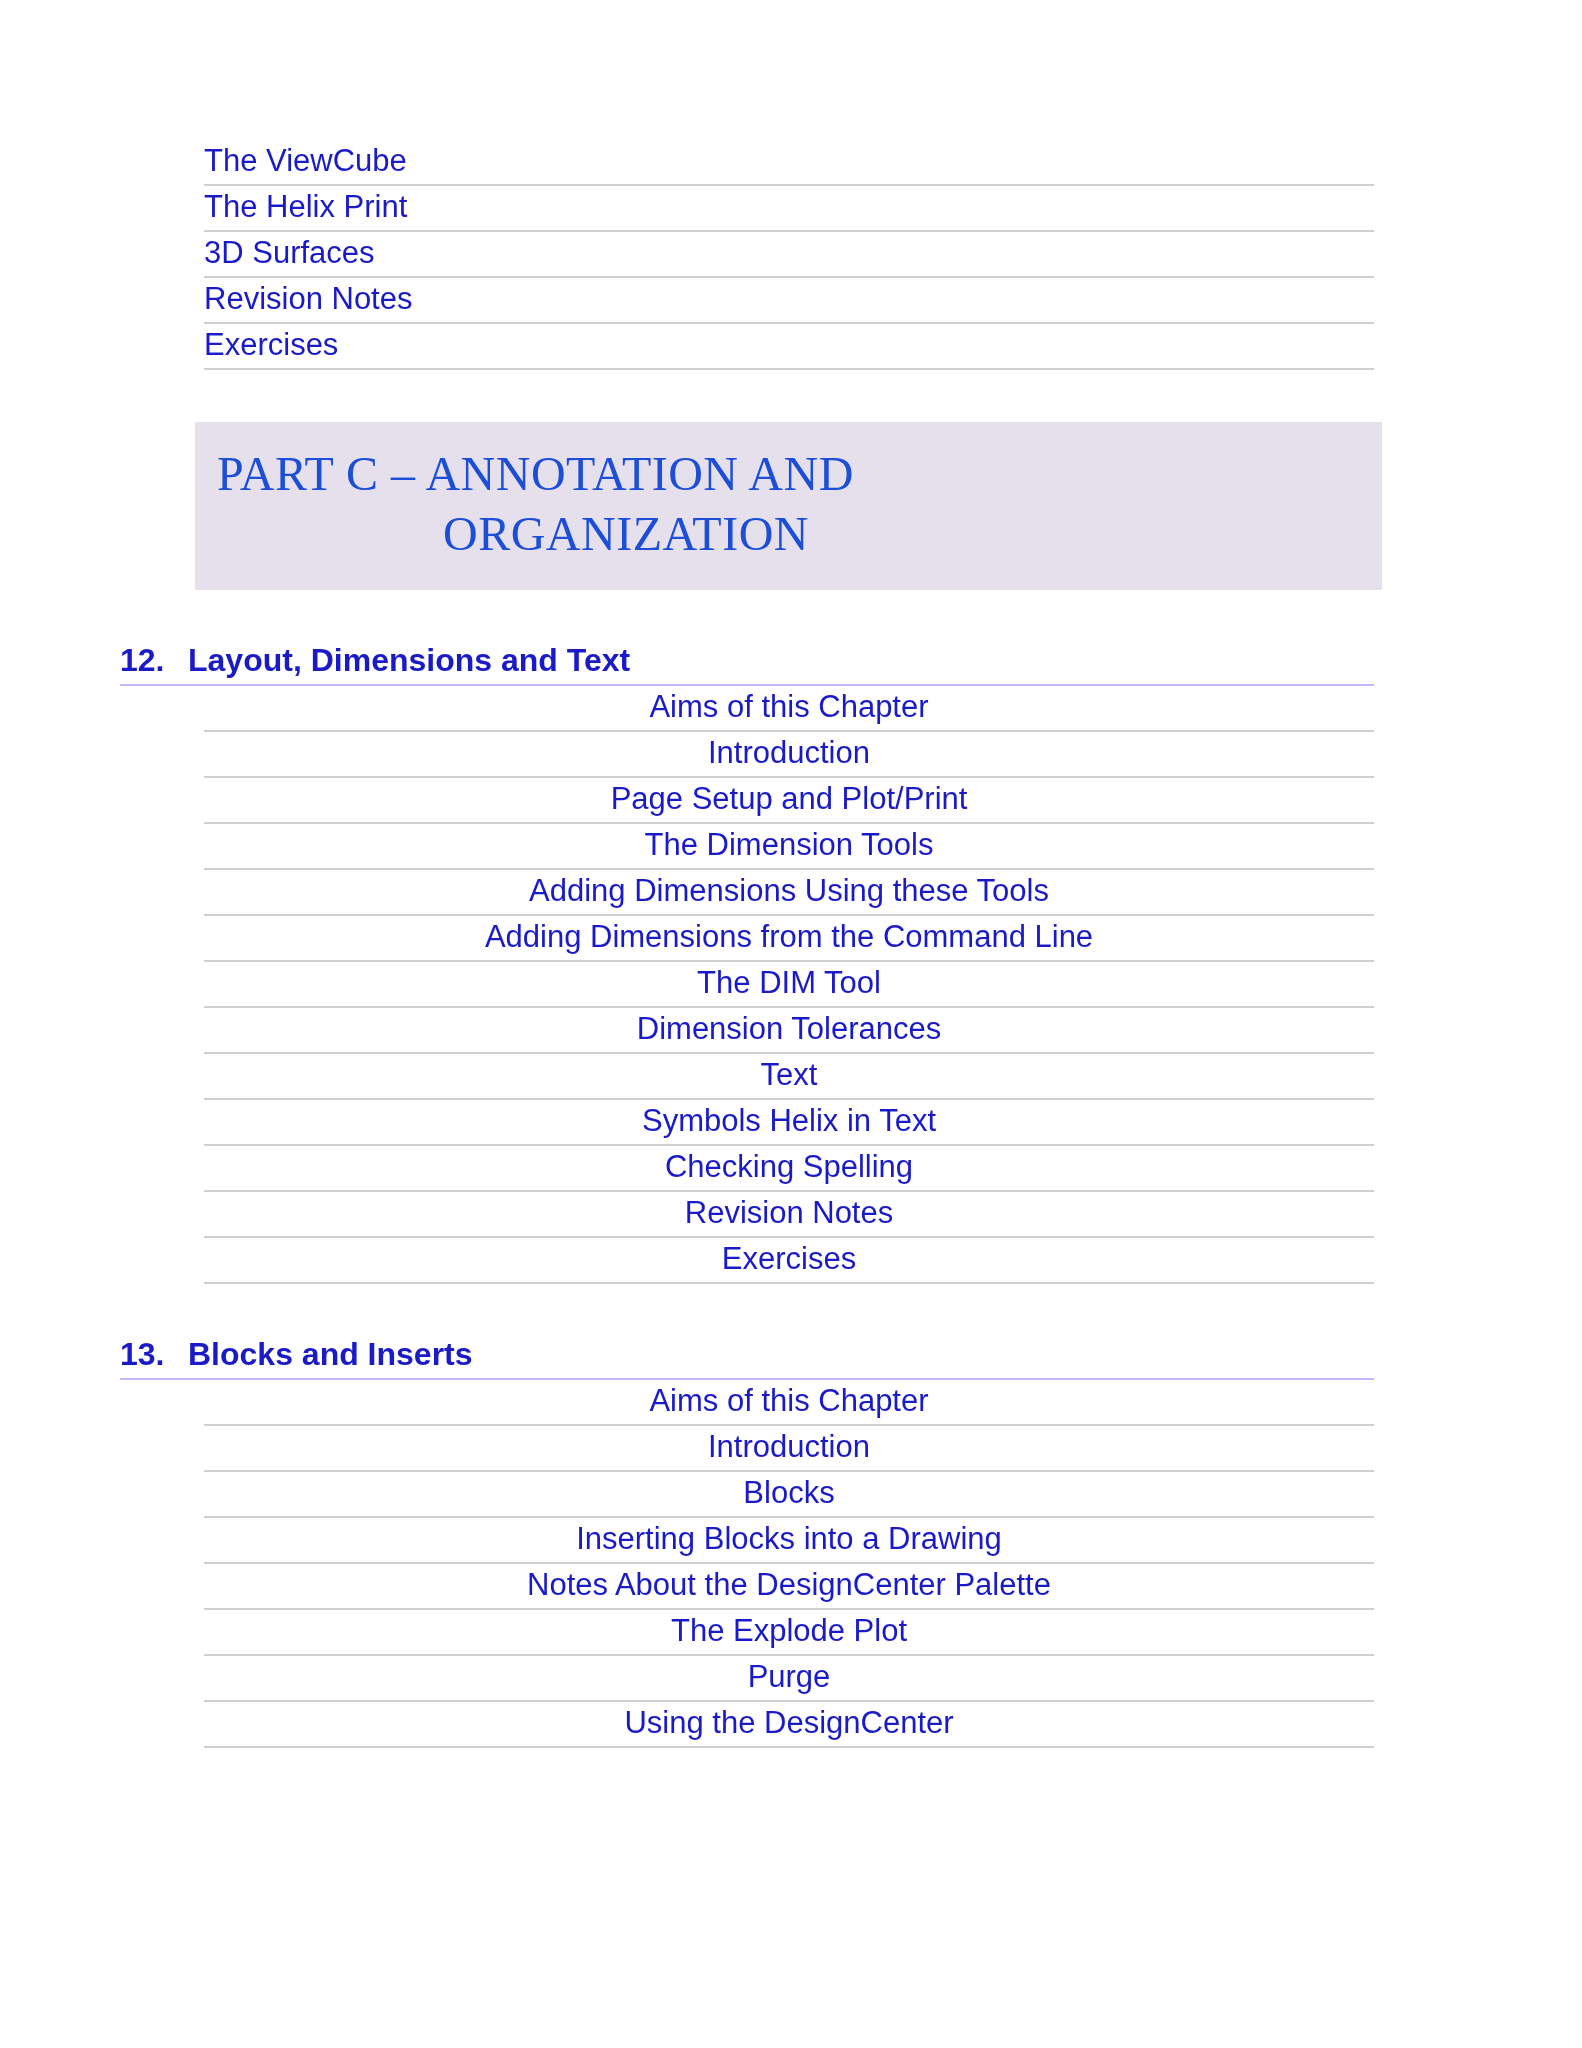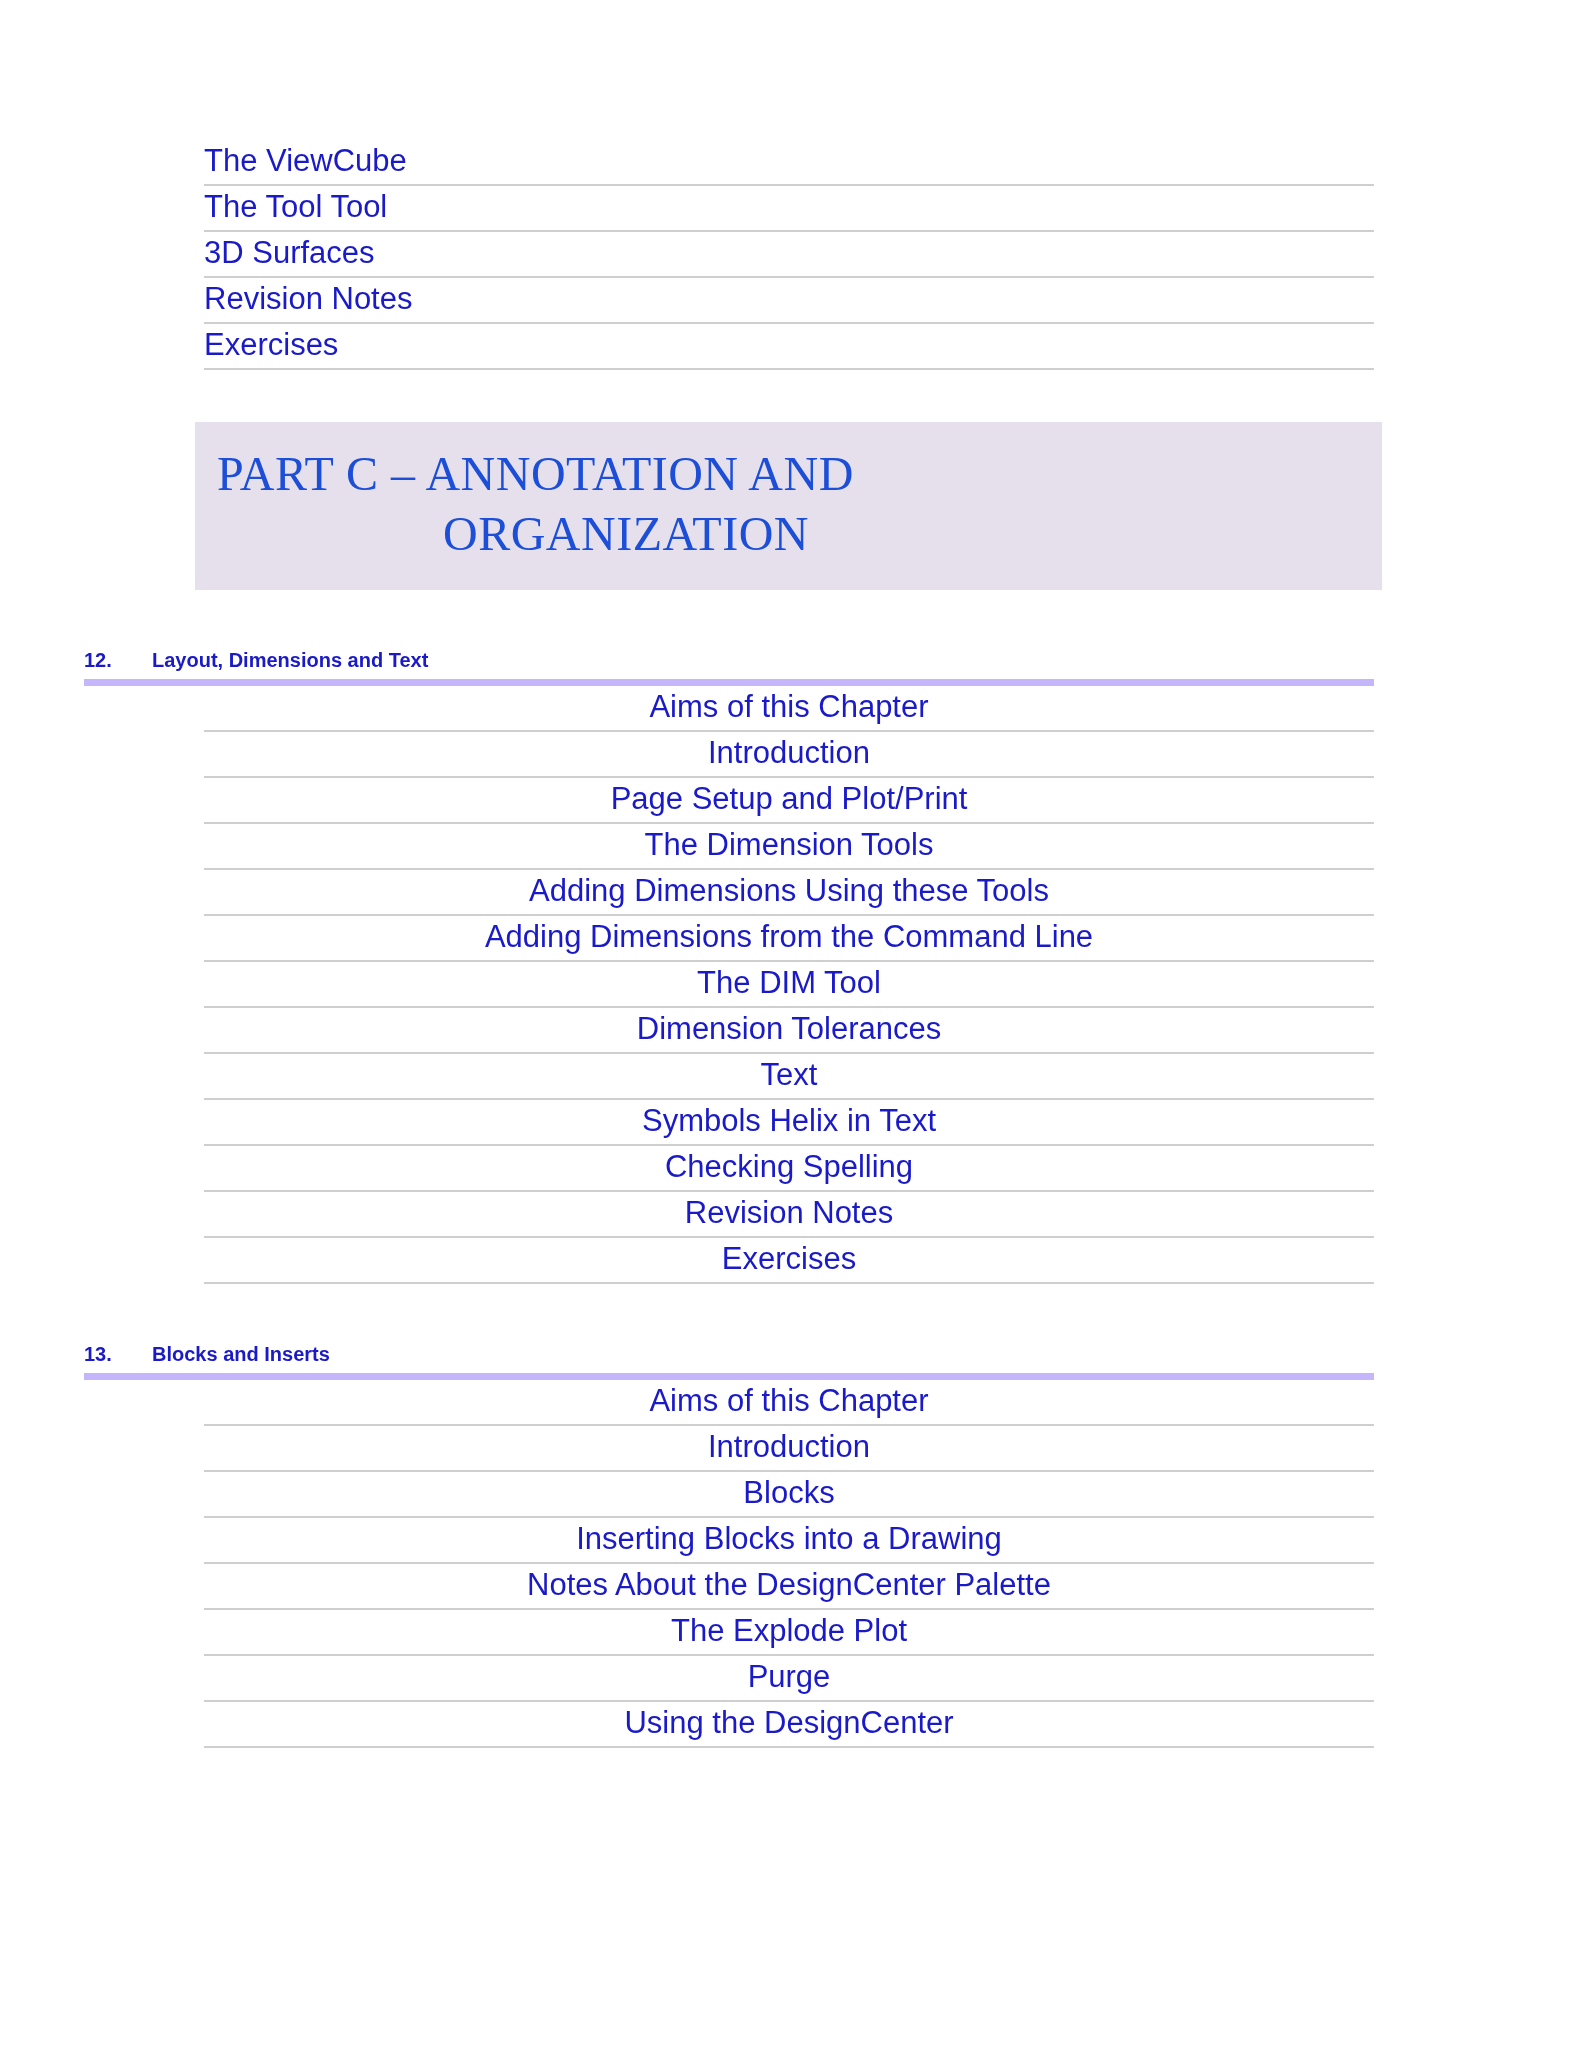--- a/index.html
+++ b/index.html
@@ -80,27 +80,27 @@
     padding-left: 248px;
   }
 
   
   .chapter-block {
     margin-top: 48px;
   }
   .chapter-head {
     position: relative;
     box-sizing: border-box;
-    margin-left: 84px;
+    margin-left: 120px;
     margin-right: 202px;
     height: 48px;
     line-height: 44px;
-    border-bottom: 7px solid #c4b5fd;
+    border-bottom: 2px solid #c4b5fd;
     color: #1A1AC8;
-    font-size: 20px;
+    font-size: 32px;
     font-weight: bold;
     white-space: nowrap;
     overflow: hidden;
   }
   .chapter-head .num {
     display: inline-block;
     width: 68px;
   }
   .chapter-head .ttl {
     display: inline-block;
@@ -117,21 +117,21 @@
     text-align: center;
   }
 </style>
 </head>
 <body>
 
 <div class="page">
 
   <ul class="toc-list group-top" id="top-list">
       <li class="toc-row sub">The ViewCube</li>
-      <li class="toc-row sub">The Tool Tool</li>
+      <li class="toc-row sub">The Helix Print</li>
       <li class="toc-row sub">3D Surfaces</li>
       <li class="toc-row sub">Revision Notes</li>
       <li class="toc-row sub">Exercises</li>
     </ul>
 
   <div class="part-banner">
     <div class="ln ln1">PART C –  ANNOTATION AND</div>
     <div class="ln ln2">ORGANIZATION</div>
   </div>
 

